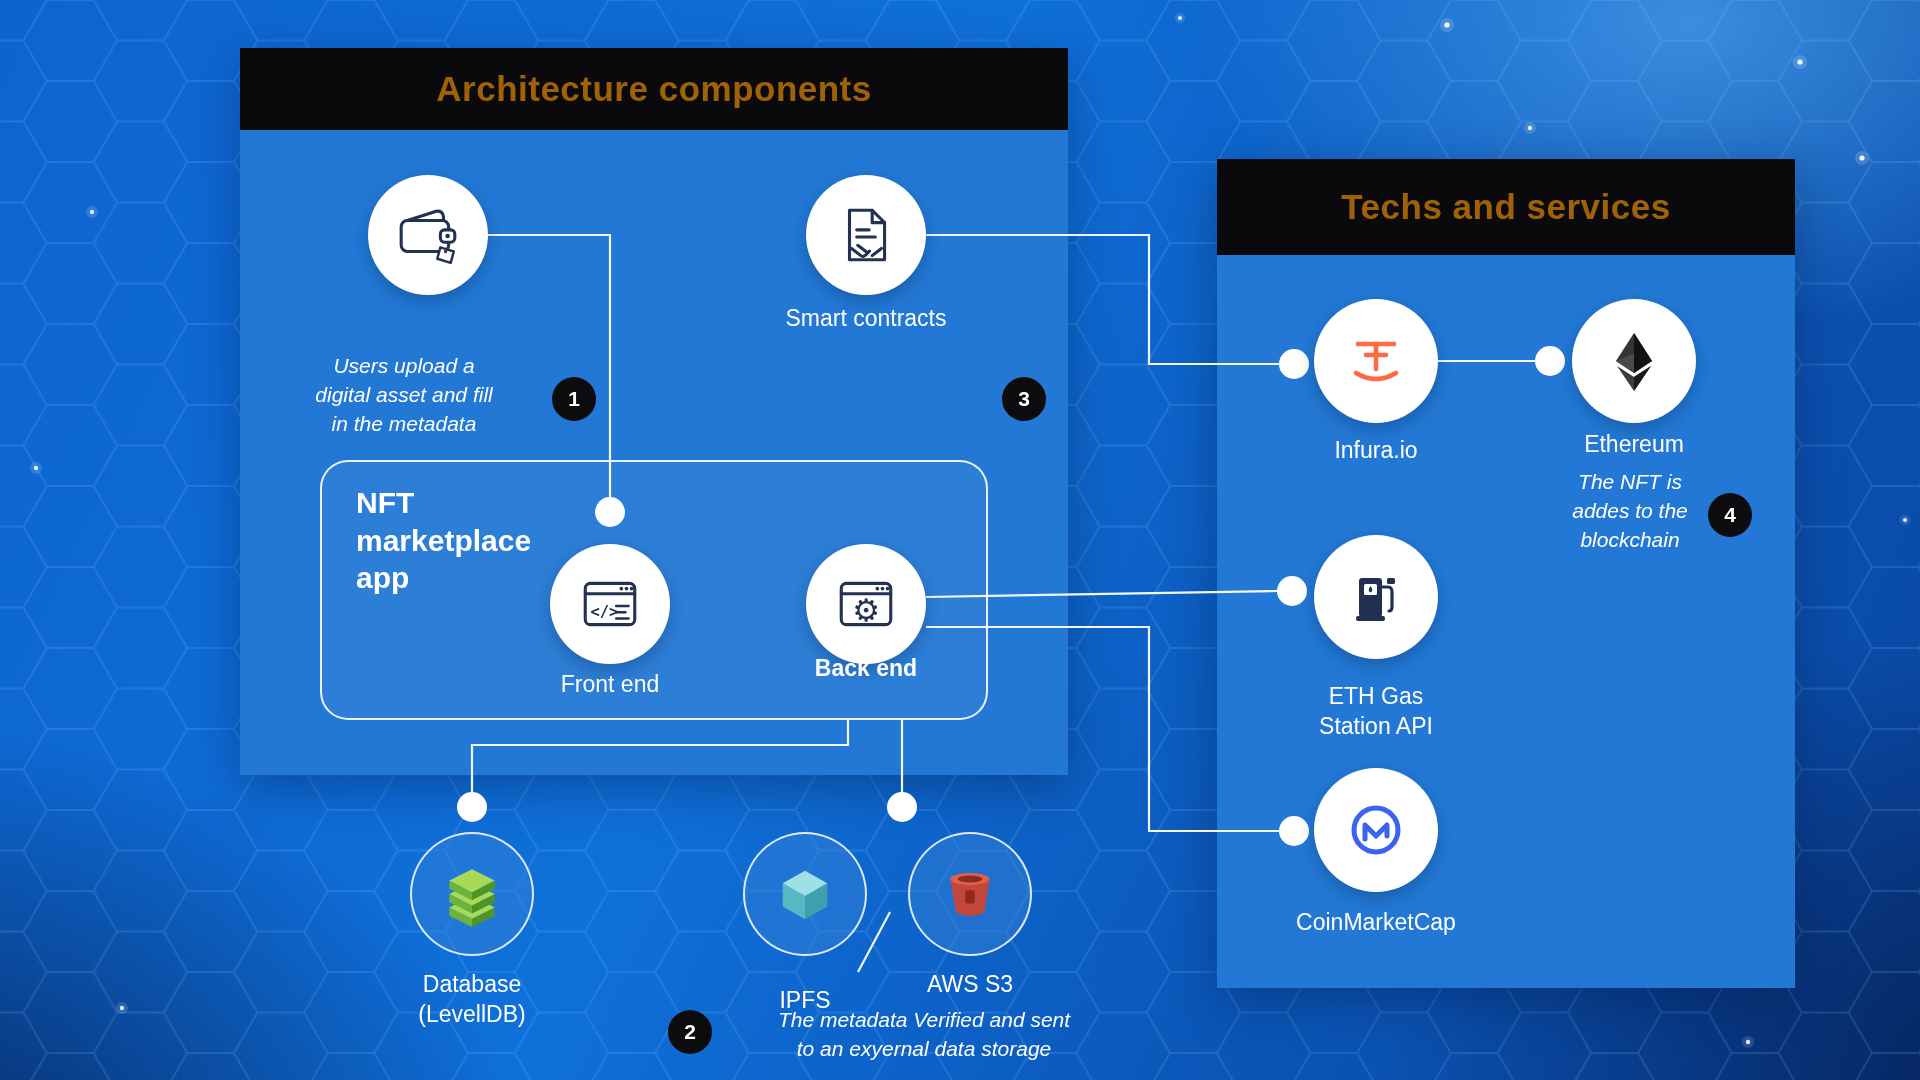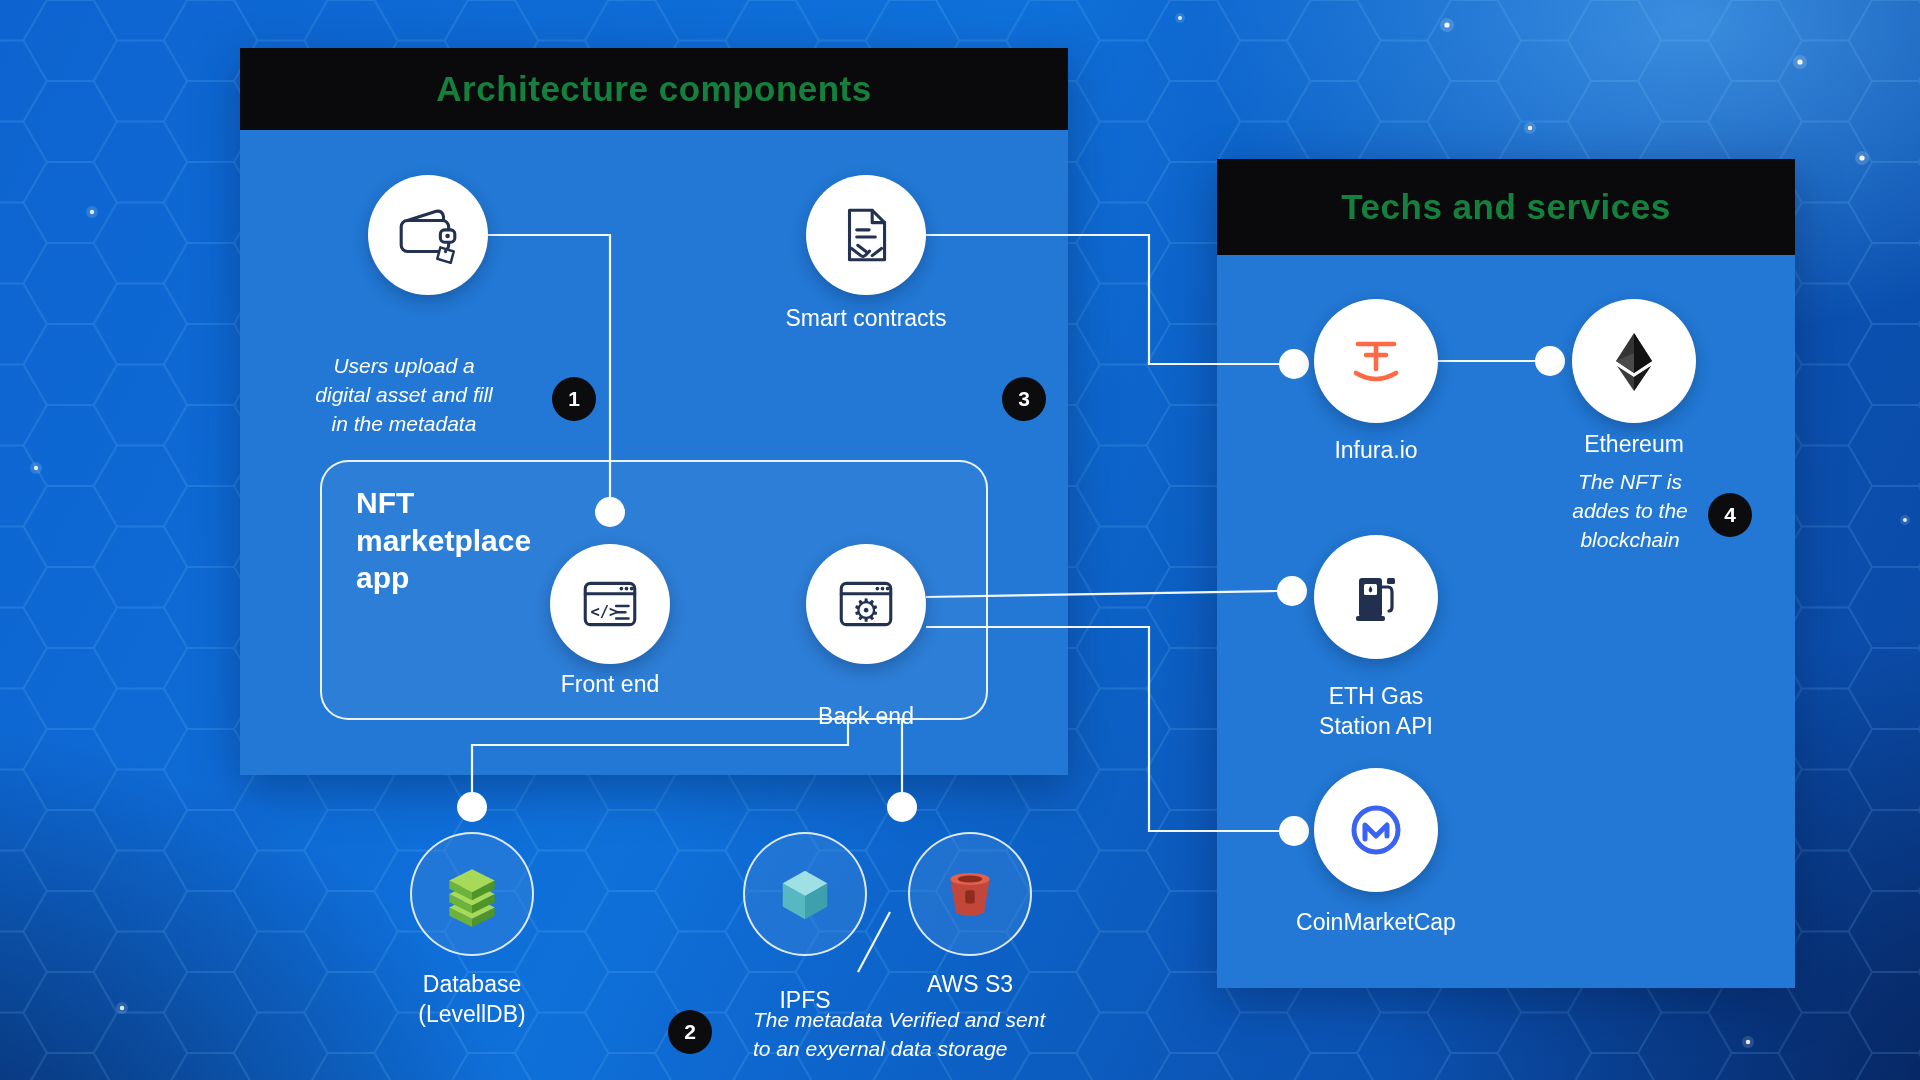--- a/index.html
+++ b/index.html
@@ -13,21 +13,21 @@
       radial-gradient(700px 450px at 88% 2%, rgba(96,186,255,.55), rgba(96,186,255,0) 70%),
       radial-gradient(1000px 750px at -6% 112%, rgba(5,24,70,.85), rgba(5,24,70,0) 65%),
       radial-gradient(1000px 700px at 106% 100%, rgba(5,24,70,.80), rgba(5,24,70,0) 65%),
       linear-gradient(115deg,#0d64d0 0%,#0f70da 42%,#0b55b6 72%,#0a47a2 100%);
   }
   svg.overlay { position:absolute; left:0; top:0; width:1920px; height:1080px; pointer-events:none; }
 
   .panel { position:absolute; background:#2278d4; box-shadow:0 14px 44px rgba(2,20,60,.35); }
   .panel-header {
     position:absolute; left:0; top:0; width:100%; background:#0a0a0c;
-    display:flex; align-items:center; justify-content:center; color:#15803d;
+    display:flex; align-items:center; justify-content:center; color:#a16207;
   }
   .panel-title { font-size:35px; font-weight:600; letter-spacing:.5px; }
 
   .app-box {
     position:absolute; border:2px solid rgba(255,255,255,.9); border-radius:28px;
     background:rgba(255,255,255,.05);
   }
   .app-title { position:absolute; color:#fff; font-size:30px; font-weight:700; line-height:1.25; white-space:pre-line; }
 
   .icon-circle {
@@ -38,21 +38,21 @@
   .icon-circle.blue { background:rgba(56,130,214,.45); border:2px solid rgba(255,255,255,.85); box-shadow:none; }
 
   .node-label {
     position:absolute; color:#fff; font-size:23px; font-weight:500; text-align:center;
     white-space:pre-line; line-height:1.3; z-index:6;
   }
   .note {
     position:absolute; color:#fff; font-size:21px; font-style:italic; text-align:center;
     white-space:pre-line; line-height:1.38; z-index:6;
   }
-  .note.left { text-align:left;margin-left:29px; }
+  .note.left { text-align:center; }
   .badge {
     position:absolute; width:44px; height:44px; border-radius:50%; background:#0c0c0e; color:#fff;
     font-weight:700; font-size:21px; display:flex; align-items:center; justify-content:center; z-index:7;
   }
   .z2{z-index:2;} .z3{z-index:3;} .z4{z-index:4;}
 </style>
 </head>
 <body>
 
 <div class="stage">
@@ -184,21 +184,21 @@
       <g stroke="#233250" stroke-width="3" fill="none" stroke-linecap="round">
         <rect x="8" y="12" width="48" height="40" rx="5"></rect>
         <path d="M8 22 H56"></path>
       </g>
       <circle cx="43" cy="17" r="1.8" fill="#233250"></circle>
       <circle cx="48" cy="17" r="1.8" fill="#233250"></circle>
       <circle cx="53" cy="17" r="1.8" fill="#233250"></circle>
       <text x="32" y="48" font-size="30" text-anchor="middle" fill="#233250" font-family="DejaVu Sans, sans-serif">⚙</text>
     </svg>
   </div>
-  <div class="node-label" style="left:766px;top:702px;width:200px;">Back end</div>
+  <div class="node-label" style="left:766px;top:654px;width:200px;font-weight:bold;">Back end</div>
 
   <div class="icon-circle" style="left:1314px;top:299px;width:124px;height:124px;">
     <svg width="64" height="64" viewBox="0 0 64 64">
       <g stroke="#ff6a45" stroke-width="4.6" fill="none" stroke-linecap="round">
         <path d="M14 15 H50"></path>
         <path d="M22 26 H42"></path>
         <path d="M32 15 V40"></path>
         <path d="M12 44 Q32 56 52 44"></path>
       </g>
     </svg>

